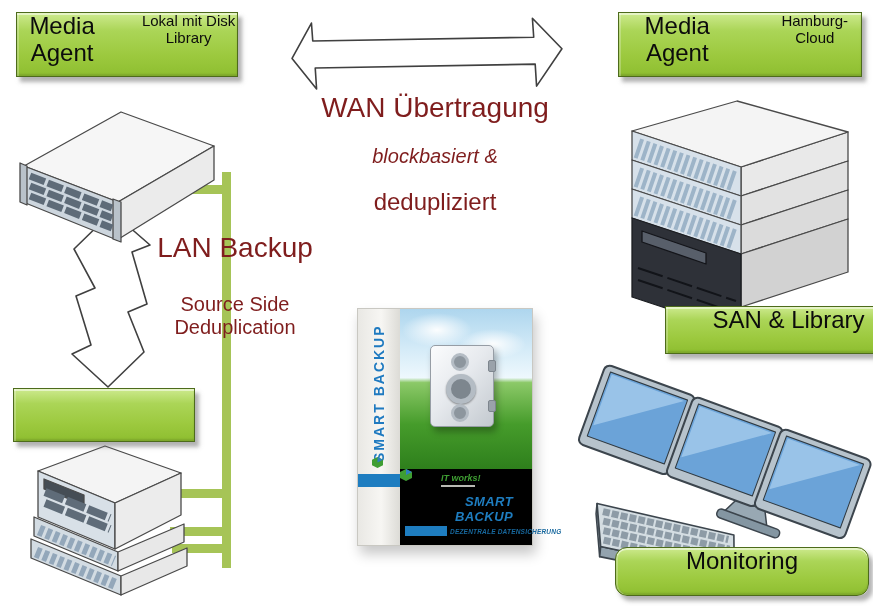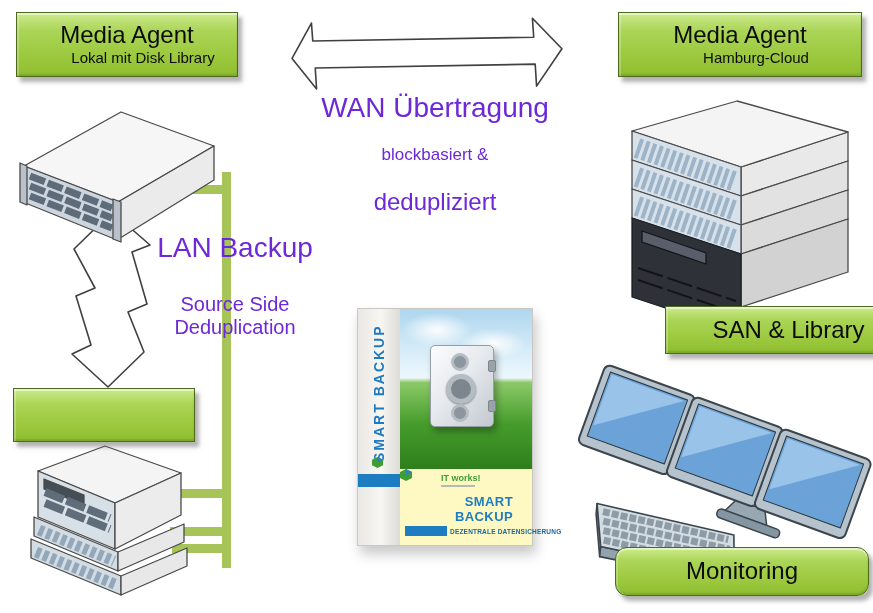--- a/index.html
+++ b/index.html
@@ -7,35 +7,35 @@
     position:relative;width:873px;height:613px;background:#ffffff;overflow:hidden;
     font-family:"Liberation Sans",sans-serif;
   }
   svg{position:absolute;left:0;top:0;}
   
   .node{
     position:absolute;text-align:center;border:1px solid #4d6b1b;
     background:linear-gradient(180deg,#cdea8e 0%,#abd557 28%,#9cc93e 68%,#8ebe30 100%);
     box-shadow:inset 0 2px 0 rgba(255,255,255,.5),inset 2px 0 0 rgba(255,255,255,.25),
                inset 0 -2px 2px rgba(0,0,0,.12),4px 5px 4px rgba(115,115,115,.55);
-    display:flex;flex-direction:column;justify-content:center;gap:1px;color:#0c0c0c;
+    display:flex;flex-direction:row;justify-content:center;gap:1px;color:#0c0c0c;
   }
   .node .t1{font-size:24px;line-height:1.12;}
   .node .t2{font-size:15px;line-height:1.1;padding-left:32px;}
   #node-agents .t1{font-size:23px;}
   #node-agents .t2{font-size:14px;}
   #node-media-local{left:16px;top:12px;width:220px;height:63px;}
   #node-media-cloud{left:618px;top:12px;width:242px;height:63px;}
   #node-agents{left:13px;top:388px;width:180px;height:52px;}
   #node-san{left:617px;top:306px;width:245px;height:46px;margin-left:48px;}
   #node-monitoring{left:615px;top:547px;width:252px;height:47px;border-radius:12px;}
   
-  .lbl{position:absolute;color:#6d28d9;text-align:center;}
+  .lbl{position:absolute;color:#7f1d1d;text-align:center;}
   #wan-title{left:280px;top:92px;width:310px;font-size:28px;}
-  #wan-line2{left:300px;top:145px;width:270px;font-size:17px;}
+  #wan-line2{left:300px;top:145px;width:270px;font-size:20px;font-style:italic;}
   #wan-line3{left:300px;top:188px;width:270px;font-size:24px;}
   #lan-title{left:110px;top:232px;width:250px;font-size:28px;}
   #lan-line2{left:120px;top:293px;width:230px;font-size:20px;}
   #lan-line3{left:120px;top:316px;width:230px;font-size:20px;}
   
   .gline{position:absolute;background:#a6c457;}
   #gl-v{left:222px;top:172px;width:9px;height:396px;}
   #gl-b1{left:150px;top:185px;width:81px;height:9px;}
   #gl-b2{left:170px;top:489px;width:61px;height:9px;}
   #gl-b3{left:170px;top:527px;width:61px;height:9px;}
@@ -58,21 +58,21 @@
   #cloud2{left:60px;top:20px;width:66px;height:30px;}
   #safe{position:absolute;left:30px;top:36px;width:62px;height:80px;border-radius:5px;
         background:linear-gradient(130deg,#fbfcfd 0%,#e7eaee 45%,#c3c9cf 100%);
         border:1px solid #969da5;box-shadow:3px 5px 7px rgba(0,0,0,.3);}
   #safe-dial{position:absolute;left:15px;top:28px;width:20px;height:20px;border-radius:50%;
         border:5px solid #b4bcc4;background:#7d868e;box-shadow:0 1px 2px rgba(0,0,0,.4);}
   .knob{position:absolute;left:20px;width:12px;height:12px;border-radius:50%;border:3px solid #b4bcc4;background:#8d969e;}
   #knob1{top:7px;} #knob2{top:58px;}
   .hinge{position:absolute;right:-3px;width:6px;height:10px;background:#9aa2aa;border:1px solid #7d858d;border-radius:2px;}
   #hinge1{top:14px;} #hinge2{top:54px;}
-  #face-band{flex:1;background:#fef9c3;position:relative;padding:3px 18px 0 5px;}
+  #face-band{flex:1;background:#000000;position:relative;padding:3px 18px 0 5px;font-style:italic;}
   #brand-row{display:flex;align-items:flex-start;gap:3px;margin:2px 0 0 36px;}
   #brand-text{color:#3f9e33;font-size:9px;font-weight:bold;line-height:1;}
   #brand-tag{width:34px;height:2px;background:#b9b9b4;margin-top:2px;}
   #face-title{color:#1e7dc0;font-weight:bold;font-size:13px;text-align:right;letter-spacing:.4px;margin:7px 1px 2px 0;}
   #stripe-row{display:flex;align-items:center;gap:3px;}
   #face-stripe{height:10px;background:#1e7dc0;flex:0 0 42px;}
   #face-sub{font-size:6.5px;font-weight:bold;color:#17689e;letter-spacing:.2px;white-space:nowrap;}
 </style>
 </head>
 <body>

